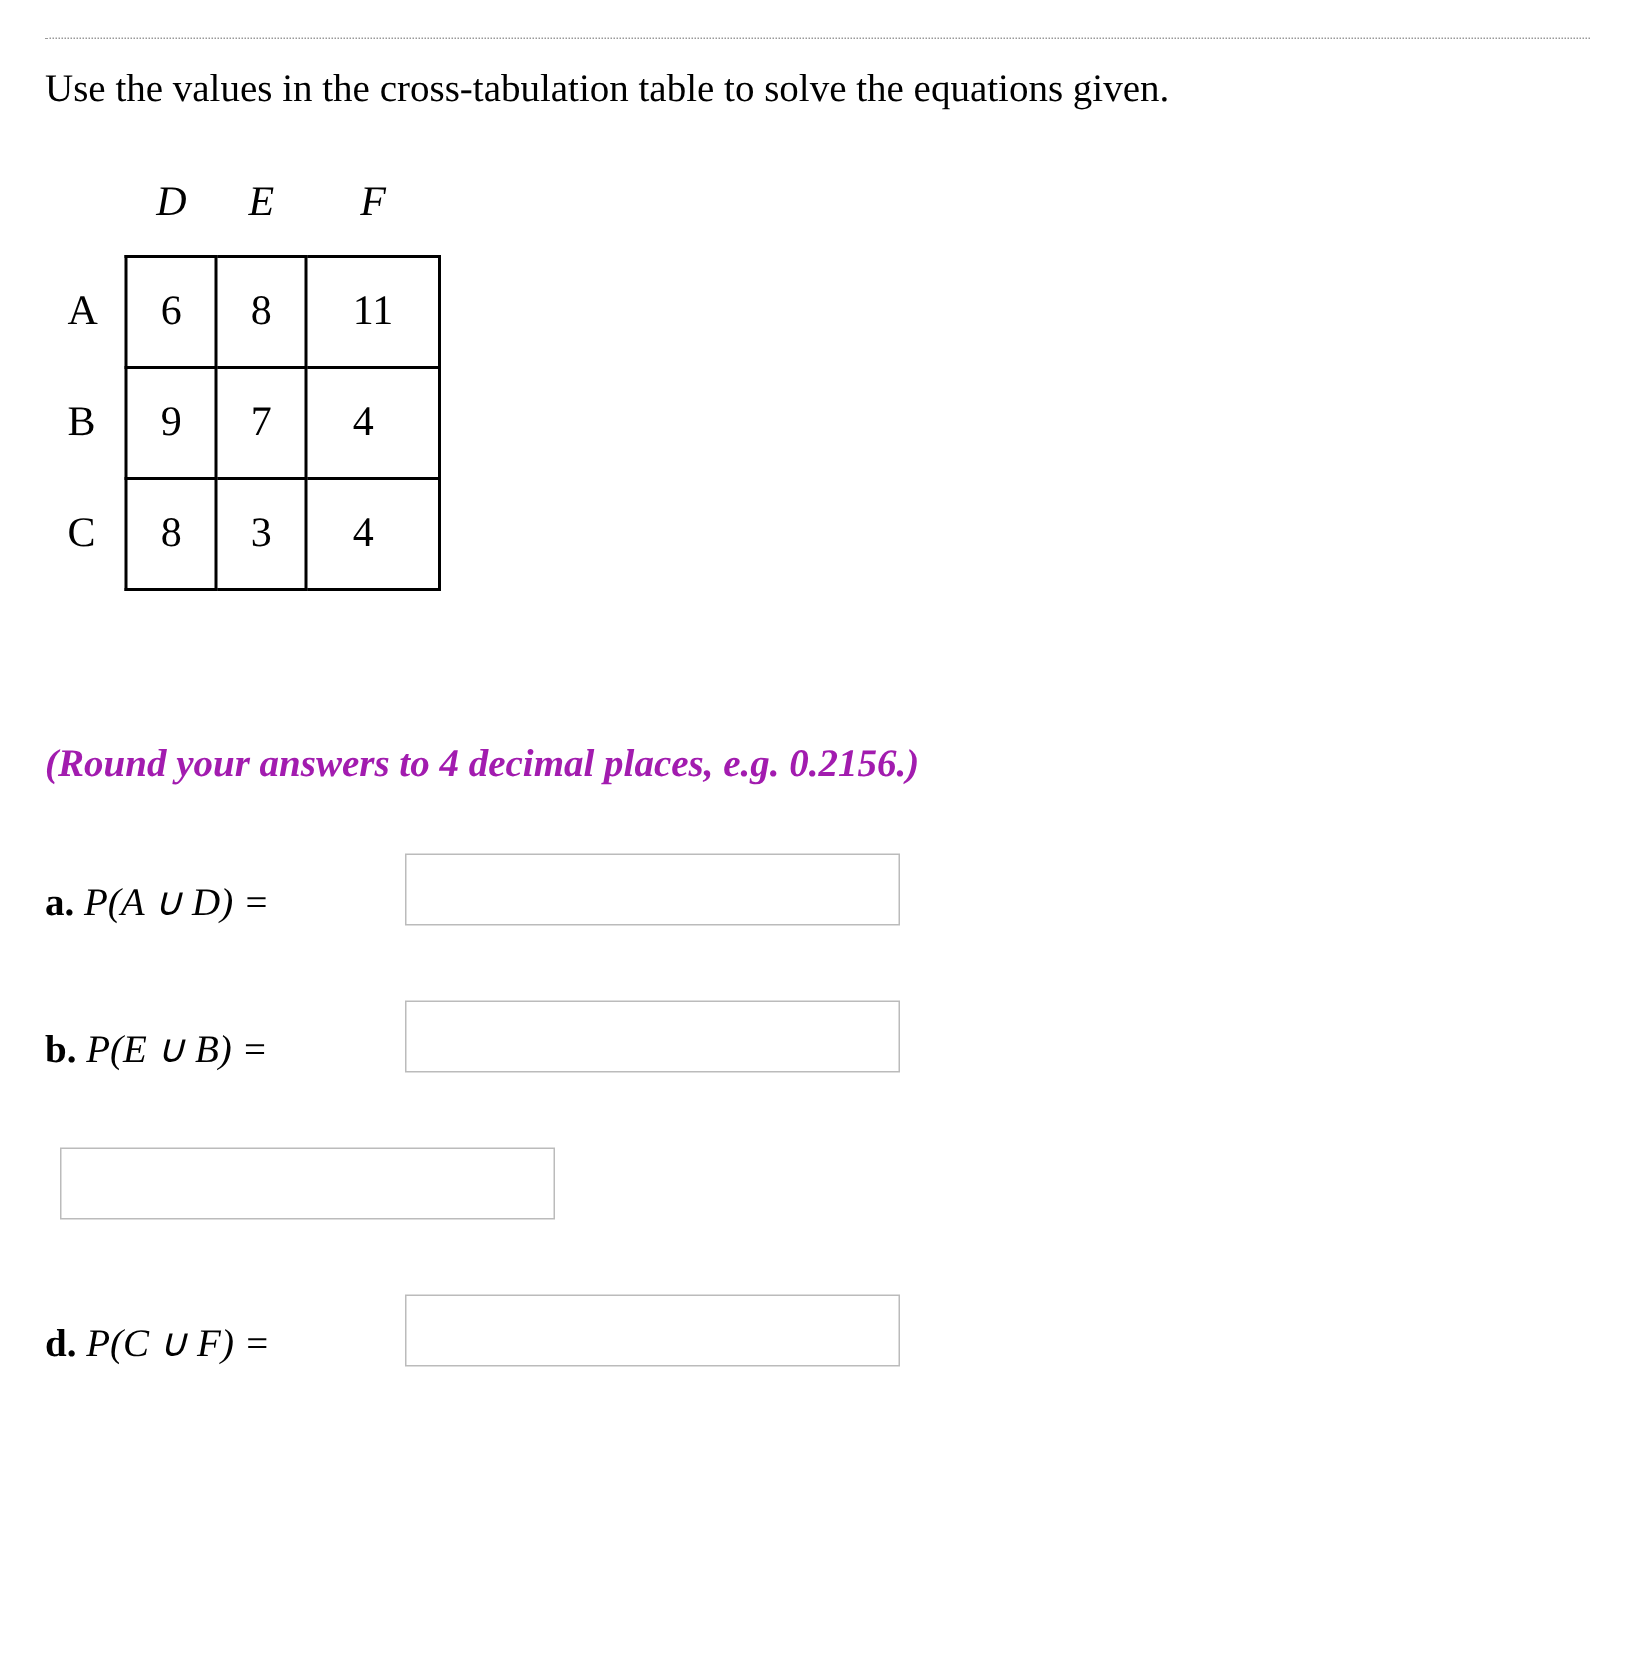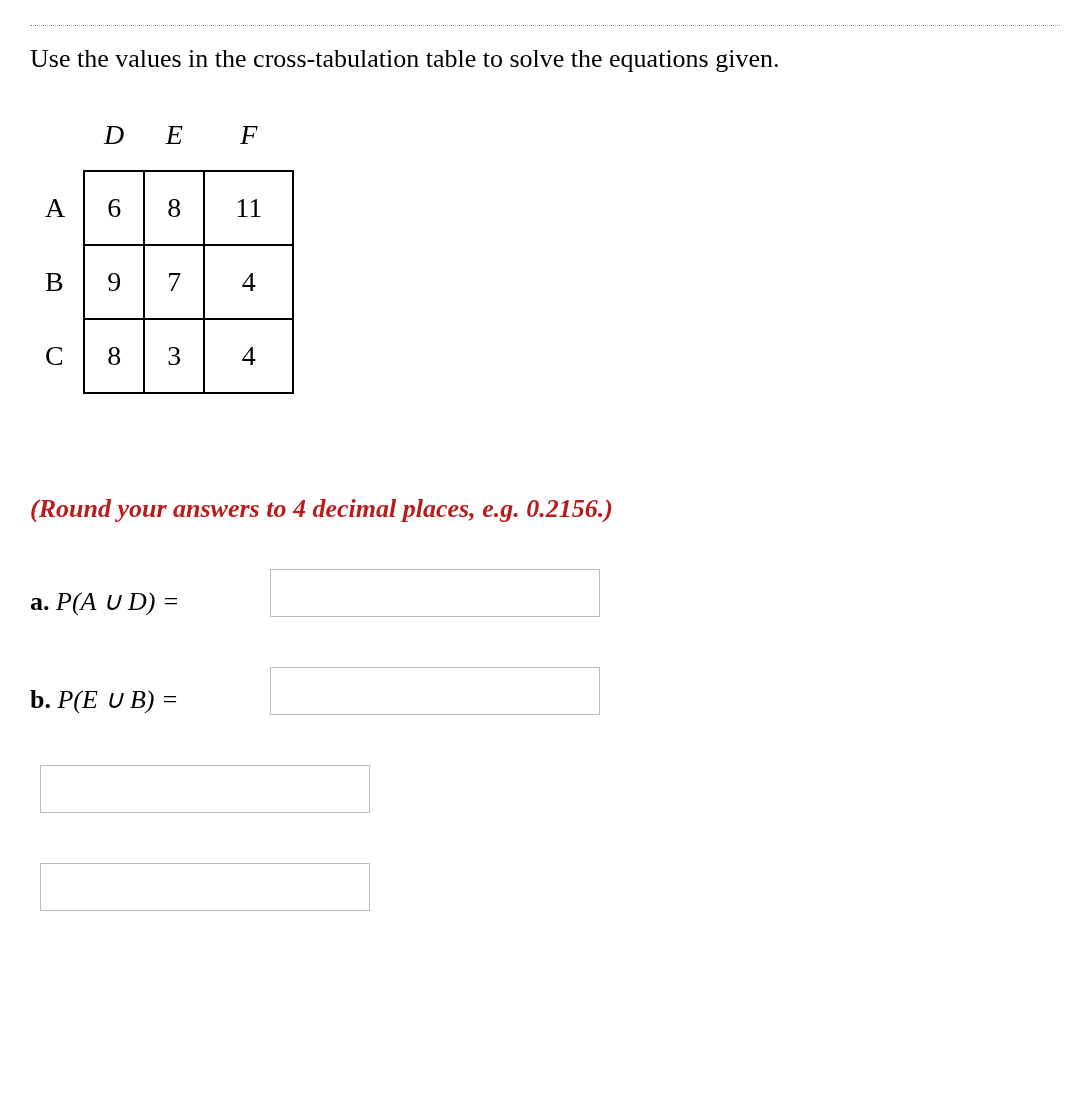--- a/index.html
+++ b/index.html
@@ -48,37 +48,37 @@
     td.cell {
       border: 2px solid #000;
       padding: 20px 18px;
       text-align: center;
       font-size: 28px;
       min-width: 60px;
     }
     td.cell-wide {
       border: 2px solid #000;
       padding: 20px 30px;
-      text-align: center;
+      text-align: left;
       font-size: 28px;
       min-width: 70px;
     }
     .corner {
       border: none;
       padding: 12px 18px;
     }
     .spacer-row td {
       border: none;
       height: 8px;
       padding: 0;
     }
     .hint {
       font-style: italic;
       font-weight: bold;
-      color: #b91c1c;
+      color: #a21caf;
       font-size: 26px;
       margin-bottom: 45px;
       margin-top: 30px;
     }
     .question-row {
       display: flex;
       align-items: flex-end;
       margin-bottom: 50px;
     }
     .q-label {
@@ -159,14 +159,17 @@
     <span class="q-prefix">b. </span><span class="q-formula">P(E  ∪  B) =</span>
   </span>
   <input type="text" class="answer" value="" style="">
 </div>
 
 <div class="question-row">
   <input type="text" class="answer" value="" style="">
 </div>
 
 <div class="question-row">
+  <span class="q-label">
+    <span class="q-prefix">d. </span><span class="q-formula">P(C  ∪  F) =</span>
+  </span>
   <input type="text" class="answer" value="" style="">
 </div>
 
 </body></html>

